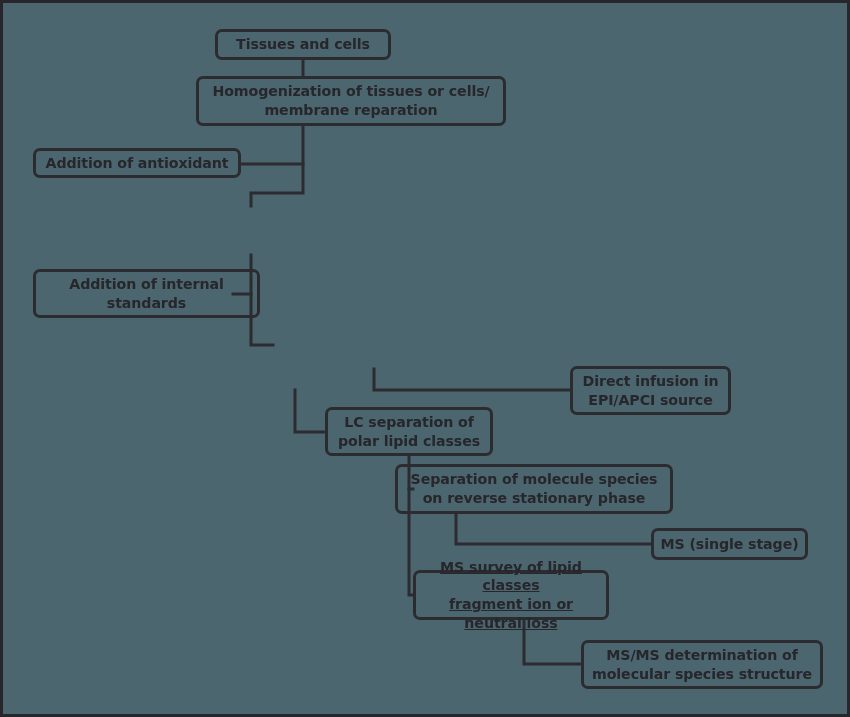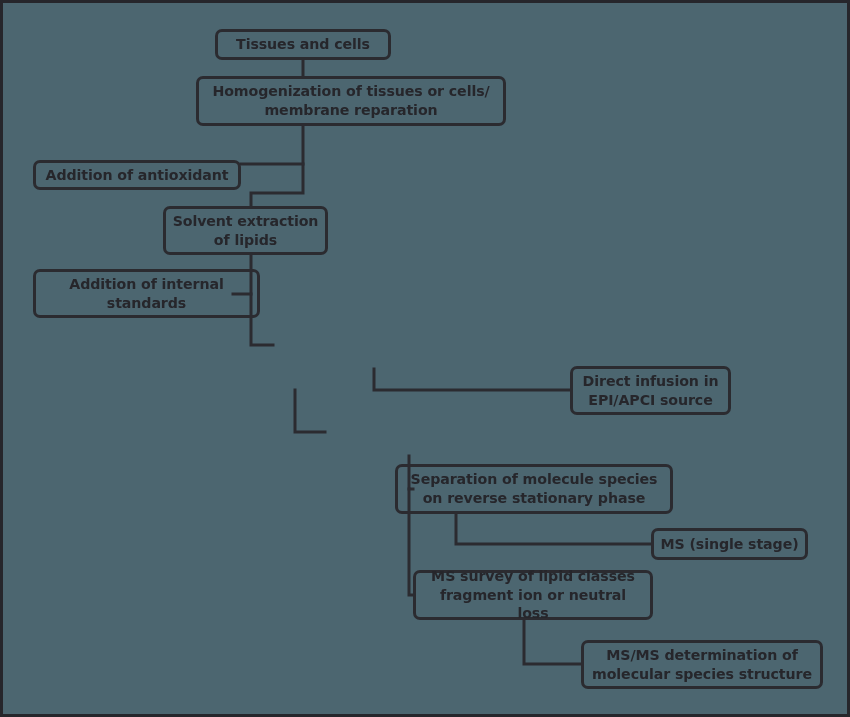--- a/index.html
+++ b/index.html
@@ -63,43 +63,43 @@
       <path d="M406,486 L406,592 L410,592" fill="none" stroke="#2b2b30" stroke-width="3" stroke-linecap="square" stroke-linejoin="miter"></path>
       <path d="M521,617 L521,661 L578,661" fill="none" stroke="#2b2b30" stroke-width="3" stroke-linecap="square" stroke-linejoin="miter"></path>
     </svg>
 <div class="node" style="left: 212px; top: 26px; width: 176px; height: 31px; border-color: rgb(43, 43, 48); color: rgb(38, 38, 43);">
       <span>Tissues and cells</span>
     </div>
     <div class="node" style="left: 145px; top: 73px; width: 310px; height: 50px; border-color: rgb(43, 43, 48); color: rgb(38, 38, 43); margin-left: 48px;">
       <span>Homogenization of tissues or cells/
 membrane reparation</span>
     </div>
-    <div class="node" style="left: 30px; top: 157px; width: 208px; height: 16px; border-color: rgb(43, 43, 48); color: rgb(38, 38, 43);">
+    <div class="node" style="left: 30px; top: 145px; width: 208px; height: 16px; border-color: rgb(43, 43, 48); color: rgb(38, 38, 43);">
       <span>Addition of antioxidant</span>
-    </div>
-    <div class="node" style="left: 160px; top: 203px; width: 165px; height: 49px; border-color: rgb(43, 43, 48); color: rgb(38, 38, 43);">
-      <span>Solvent extraction
-of lipids</span>
     </div>
     <div class="node" style="left: 30px; top: 266px; width: 227px; height: 49px; border-color: rgb(43, 43, 48); color: rgb(38, 38, 43);">
       <span>Addition of internal
 standards</span>
     </div>
     <div class="node" style="left: 567px; top: 363px; width: 161px; height: 49px; border-color: rgb(43, 43, 48); color: rgb(38, 38, 43);">
       <span>Direct infusion in
 EPI/APCI source</span>
     </div>
+    <div class="node" style="left: 322px; top: 404px; width: 168px; height: 49px; border-color: rgb(43, 43, 48); color: rgb(38, 38, 43);">
+      <span>LC separation of
+polar lipid classes</span>
+    </div>
     <div class="node" style="left: 392px; top: 461px; width: 278px; height: 50px; border-color: rgb(43, 43, 48); color: rgb(38, 38, 43);">
       <span>Separation of molecule species
 on reverse stationary phase</span>
     </div>
     <div class="node" style="left: 648px; top: 525px; width: 157px; height: 32px; border-color: rgb(43, 43, 48); color: rgb(38, 38, 43); text-align: right;">
       <span>MS (single stage)</span>
     </div>
-    <div class="node" style="left: 410px; top: 567px; width: 240px; height: 50px; border-color: rgb(43, 43, 48); color: rgb(38, 38, 43);">
+    <div class="node" style="left: 410px; top: 567px; width: 196px; height: 50px; border-color: rgb(43, 43, 48); color: rgb(38, 38, 43); text-decoration: underline;">
       <span>MS survey of lipid classes
 fragment ion or neutral loss</span>
     </div>
     <div class="node" style="left: 578px; top: 637px; width: 242px; height: 49px; border-color: rgb(43, 43, 48); color: rgb(38, 38, 43);">
       <span>MS/MS determination of
 molecular species structure</span>
     </div>
   </div>
 
 </body></html>

